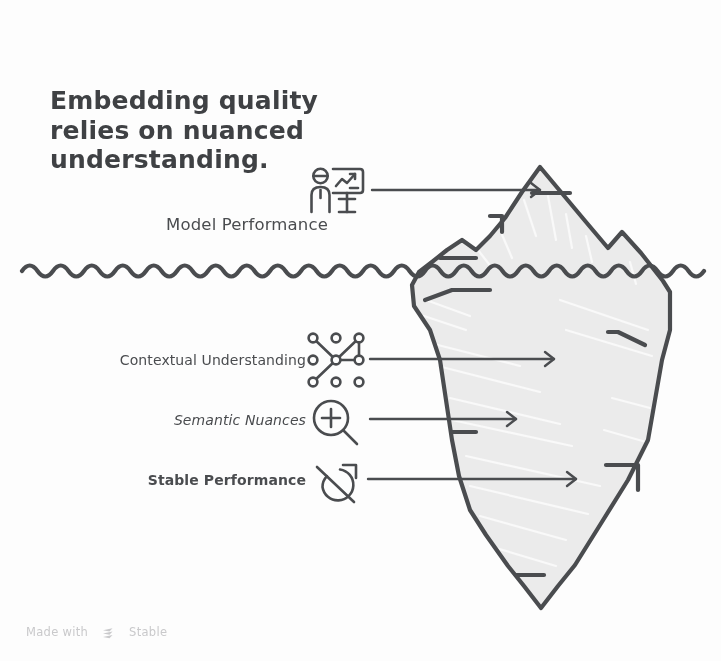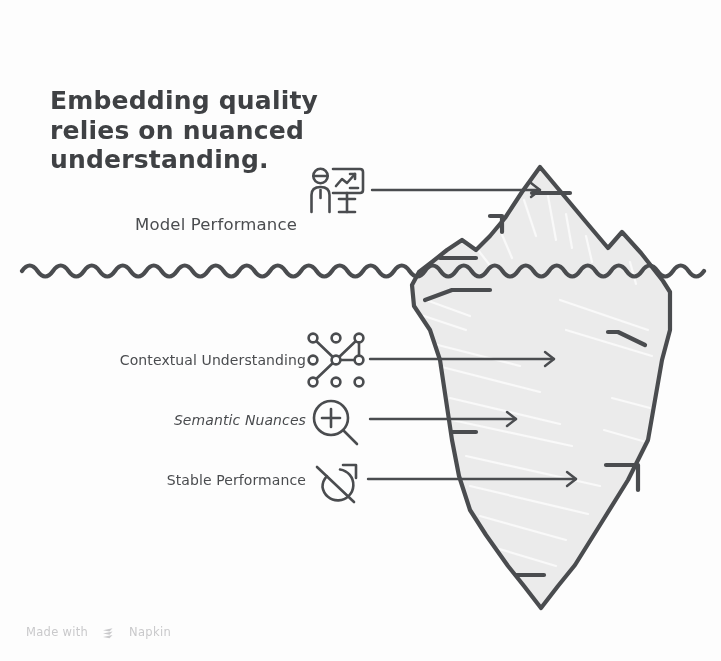--- a/index.html
+++ b/index.html
@@ -42,21 +42,21 @@
   
   .label {
     position: absolute;
     font-family: "DejaVu Sans", "Liberation Sans", sans-serif;
     color: #4a4c4f;
     text-align: right;
     white-space: nowrap;
   }
   .label-top {
     font-size: 16.5px;
-    right: 424px;
+    right: 393px;
     top: 182px;
     letter-spacing: 0.15px;
     margin-top: 33px;
   }
   .label-ctx {
     font-size: 14px;
     right: 415px;
     top: 352px;
     letter-spacing: 0.1px;
   }
@@ -65,20 +65,21 @@
     right: 415px;
     top: 412px;
     letter-spacing: 0.1px;
     font-style: italic;
   }
   .label-stab {
     font-size: 14px;
     right: 415px;
     top: 472px;
     letter-spacing: 0.1px;
+    font-weight: bold;
   }
 
   
   .icon-box {
     position: absolute;
   }
   .icon-model      { left: 306px; top: 166px; width: 60px; height: 56px; }
   .icon-context    { left: 307px; top: 332px; width: 58px; height: 56px; }
   .icon-semantic   { left: 310px; top: 399px; width: 52px; height: 48px; }
   .icon-stable     { left: 312px; top: 459px; width: 50px; height: 48px; }
@@ -337,14 +338,14 @@
   <span>Made with</span>
   <span class="brand-mark">
     <svg viewBox="0 0 13 13" width="13" height="13" xmlns="http://www.w3.org/2000/svg">
       <g fill="#c9c9cb">
         <path d="M 1,3.2 L 10.5,1.2 L 7.5,4.4 Z"></path>
         <path d="M 1,6.6 L 10.5,4.6 L 7.5,7.8 Z"></path>
         <path d="M 1,10 L 10.5,8 L 7.5,11.2 Z"></path>
       </g>
     </svg>
   </span>
-  <span>Napkin</span>
+  <span>Stable</span>
 </div>
 
 </body></html>

